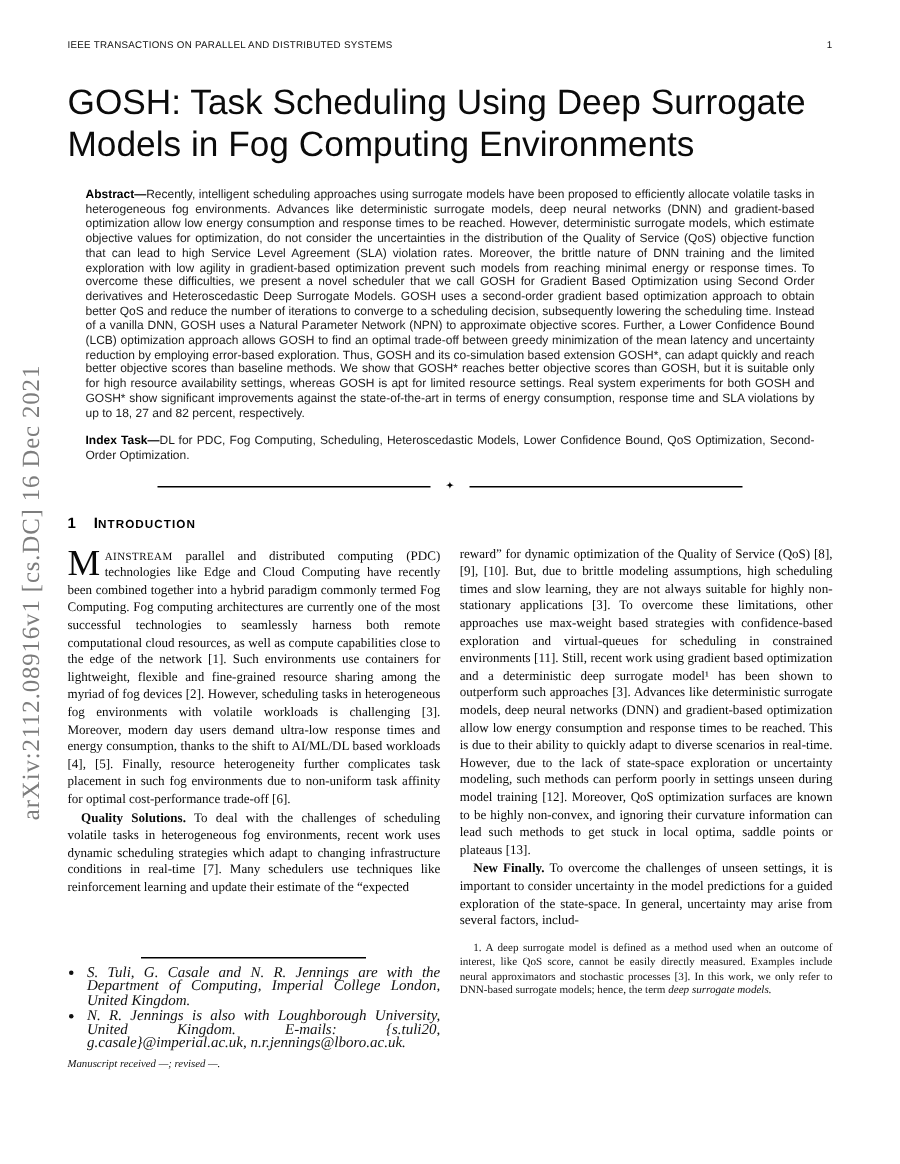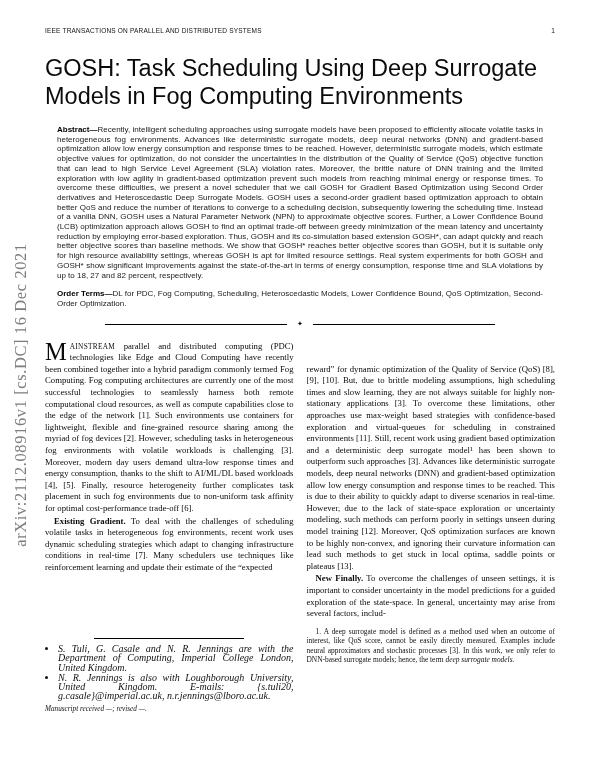--- a/index.html
+++ b/index.html
@@ -82,35 +82,36 @@
   <div class="running-header">
     <span>IEEE TRANSACTIONS ON PARALLEL AND DISTRIBUTED SYSTEMS</span>
     <span>1</span>
   </div>
 
   <h1 class="title">GOSH: Task Scheduling Using Deep Surrogate Models in Fog Computing Environments</h1>
 
 
   <p class="abstract"><b>Abstract—</b><span>Recently, intelligent scheduling approaches using surrogate models have been proposed to efficiently allocate volatile tasks in heterogeneous fog environments. Advances like deterministic surrogate models, deep neural networks (DNN) and gradient-based optimization allow low energy consumption and response times to be reached. However, deterministic surrogate models, which estimate objective values for optimization, do not consider the uncertainties in the distribution of the Quality of Service (QoS) objective function that can lead to high Service Level Agreement (SLA) violation rates. Moreover, the brittle nature of DNN training and the limited exploration with low agility in gradient-based optimization prevent such models from reaching minimal energy or response times. To overcome these difficulties, we present a novel scheduler that we call GOSH for Gradient Based Optimization using Second Order derivatives and Heteroscedastic Deep Surrogate Models. GOSH uses a second-order gradient based optimization approach to obtain better QoS and reduce the number of iterations to converge to a scheduling decision, subsequently lowering the scheduling time. Instead of a vanilla DNN, GOSH uses a Natural Parameter Network (NPN) to approximate objective scores. Further, a Lower Confidence Bound (LCB) optimization approach allows GOSH to find an optimal trade-off between greedy minimization of the mean latency and uncertainty reduction by employing error-based exploration. Thus, GOSH and its co-simulation based extension GOSH*, can adapt quickly and reach better objective scores than baseline methods. We show that GOSH* reaches better objective scores than GOSH, but it is suitable only for high resource availability settings, whereas GOSH is apt for limited resource settings. Real system experiments for both GOSH and GOSH* show significant improvements against the state-of-the-art in terms of energy consumption, response time and SLA violations by up to 18, 27 and 82 percent, respectively.</span></p>
 
-  <p class="abstract index-terms"><b>Order Terms—</b><span>DL for PDC, Fog Computing, Scheduling, Heteroscedastic Models, Lower Confidence Bound, QoS Optimization, Second-Order Optimization.</span></p>
+  <p class="abstract index-terms"><b>Index Task—</b><span>DL for PDC, Fog Computing, Scheduling, Heteroscedastic Models, Lower Confidence Bound, QoS Optimization, Second-Order Optimization.</span></p>
 
   <div class="separator">
     <span class="rule"></span>
     <span class="diamond">✦</span>
     <span class="rule"></span>
   </div>
 
   <div class="columns">
 
     <div class="col col-left">
+      <h2 class="section-heading"><span class="sec-num">1</span><span class="sec-title"><span>I</span><span class="rest">NTRODUCTION</span></span></h2>
 
       <p class="body-par first"><span class="dropcap">M</span><span class="smallcaps">AINSTREAM</span><span> parallel and distributed computing (PDC) technologies like Edge and Cloud Computing have recently been combined together into a hybrid paradigm commonly termed Fog Computing. Fog computing architectures are currently one of the most successful technologies to seamlessly harness both remote computational cloud resources, as well as compute capabilities close to the edge of the network [1]. Such environments use containers for lightweight, flexible and fine-grained resource sharing among the myriad of fog devices [2]. However, scheduling tasks in heterogeneous fog environments with volatile workloads is challenging [3]. Moreover, modern day users demand ultra-low response times and energy consumption, thanks to the shift to AI/ML/DL based workloads [4], [5]. Finally, resource heterogeneity further complicates task placement in such fog environments due to non-uniform task affinity for optimal cost-performance trade-off [6].</span></p>
 
-      <p class="body-par indent"><b>Existing Gradient.</b><span> To deal with the challenges of scheduling volatile tasks in heterogeneous fog environments, recent work uses dynamic scheduling strategies which adapt to changing infrastructure conditions in real-time [7]. Many schedulers use techniques like reinforcement learning and update their estimate of the “expected</span></p>
+      <p class="body-par indent"><b>Quality Solutions.</b><span> To deal with the challenges of scheduling volatile tasks in heterogeneous fog environments, recent work uses dynamic scheduling strategies which adapt to changing infrastructure conditions in real-time [7]. Many schedulers use techniques like reinforcement learning and update their estimate of the “expected</span></p>
 
       <div class="footnote-block">
         <div class="fn-rule"></div>
         <ul>
           <li>S. Tuli, G. Casale and N. R. Jennings are with the Department of Computing, Imperial College London, United Kingdom.</li>
           <li>N. R. Jennings is also with Loughborough University, United Kingdom. E-mails: {s.tuli20, g.casale}@imperial.ac.uk, n.r.jennings@lboro.ac.uk.</li>
         </ul>
         <p class="manuscript">Manuscript received —; revised —.</p>
       </div>
     </div>

